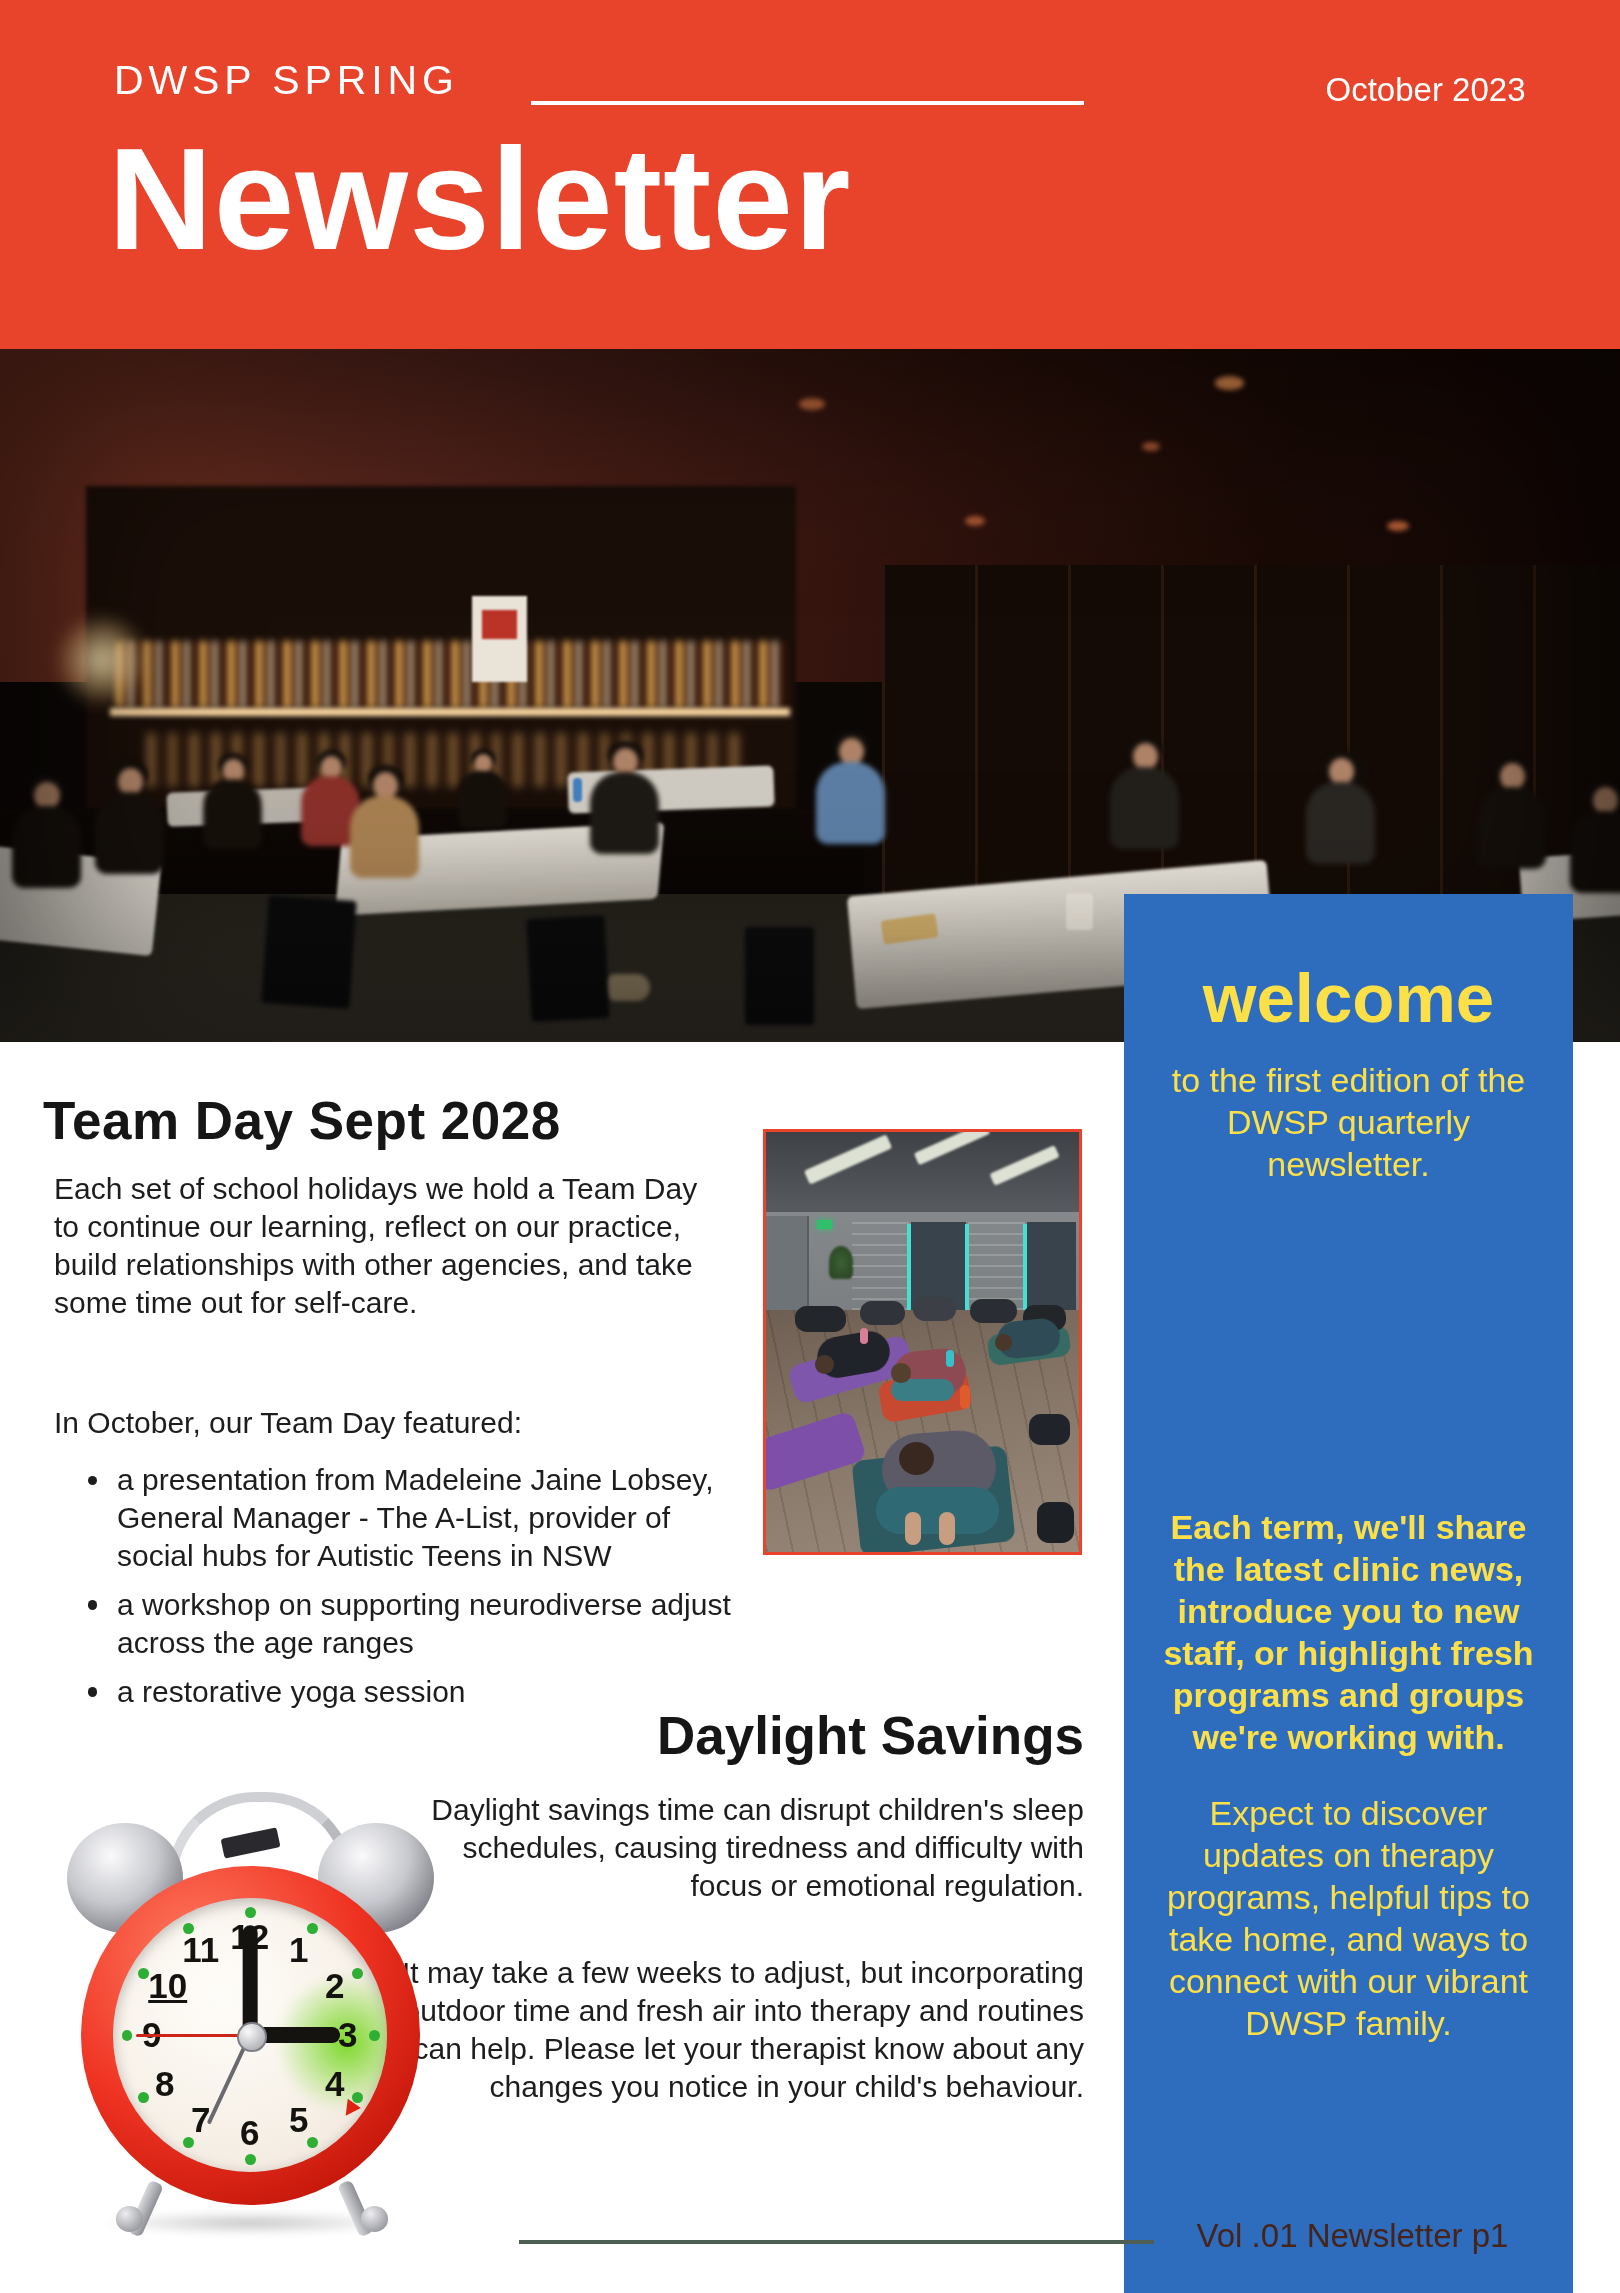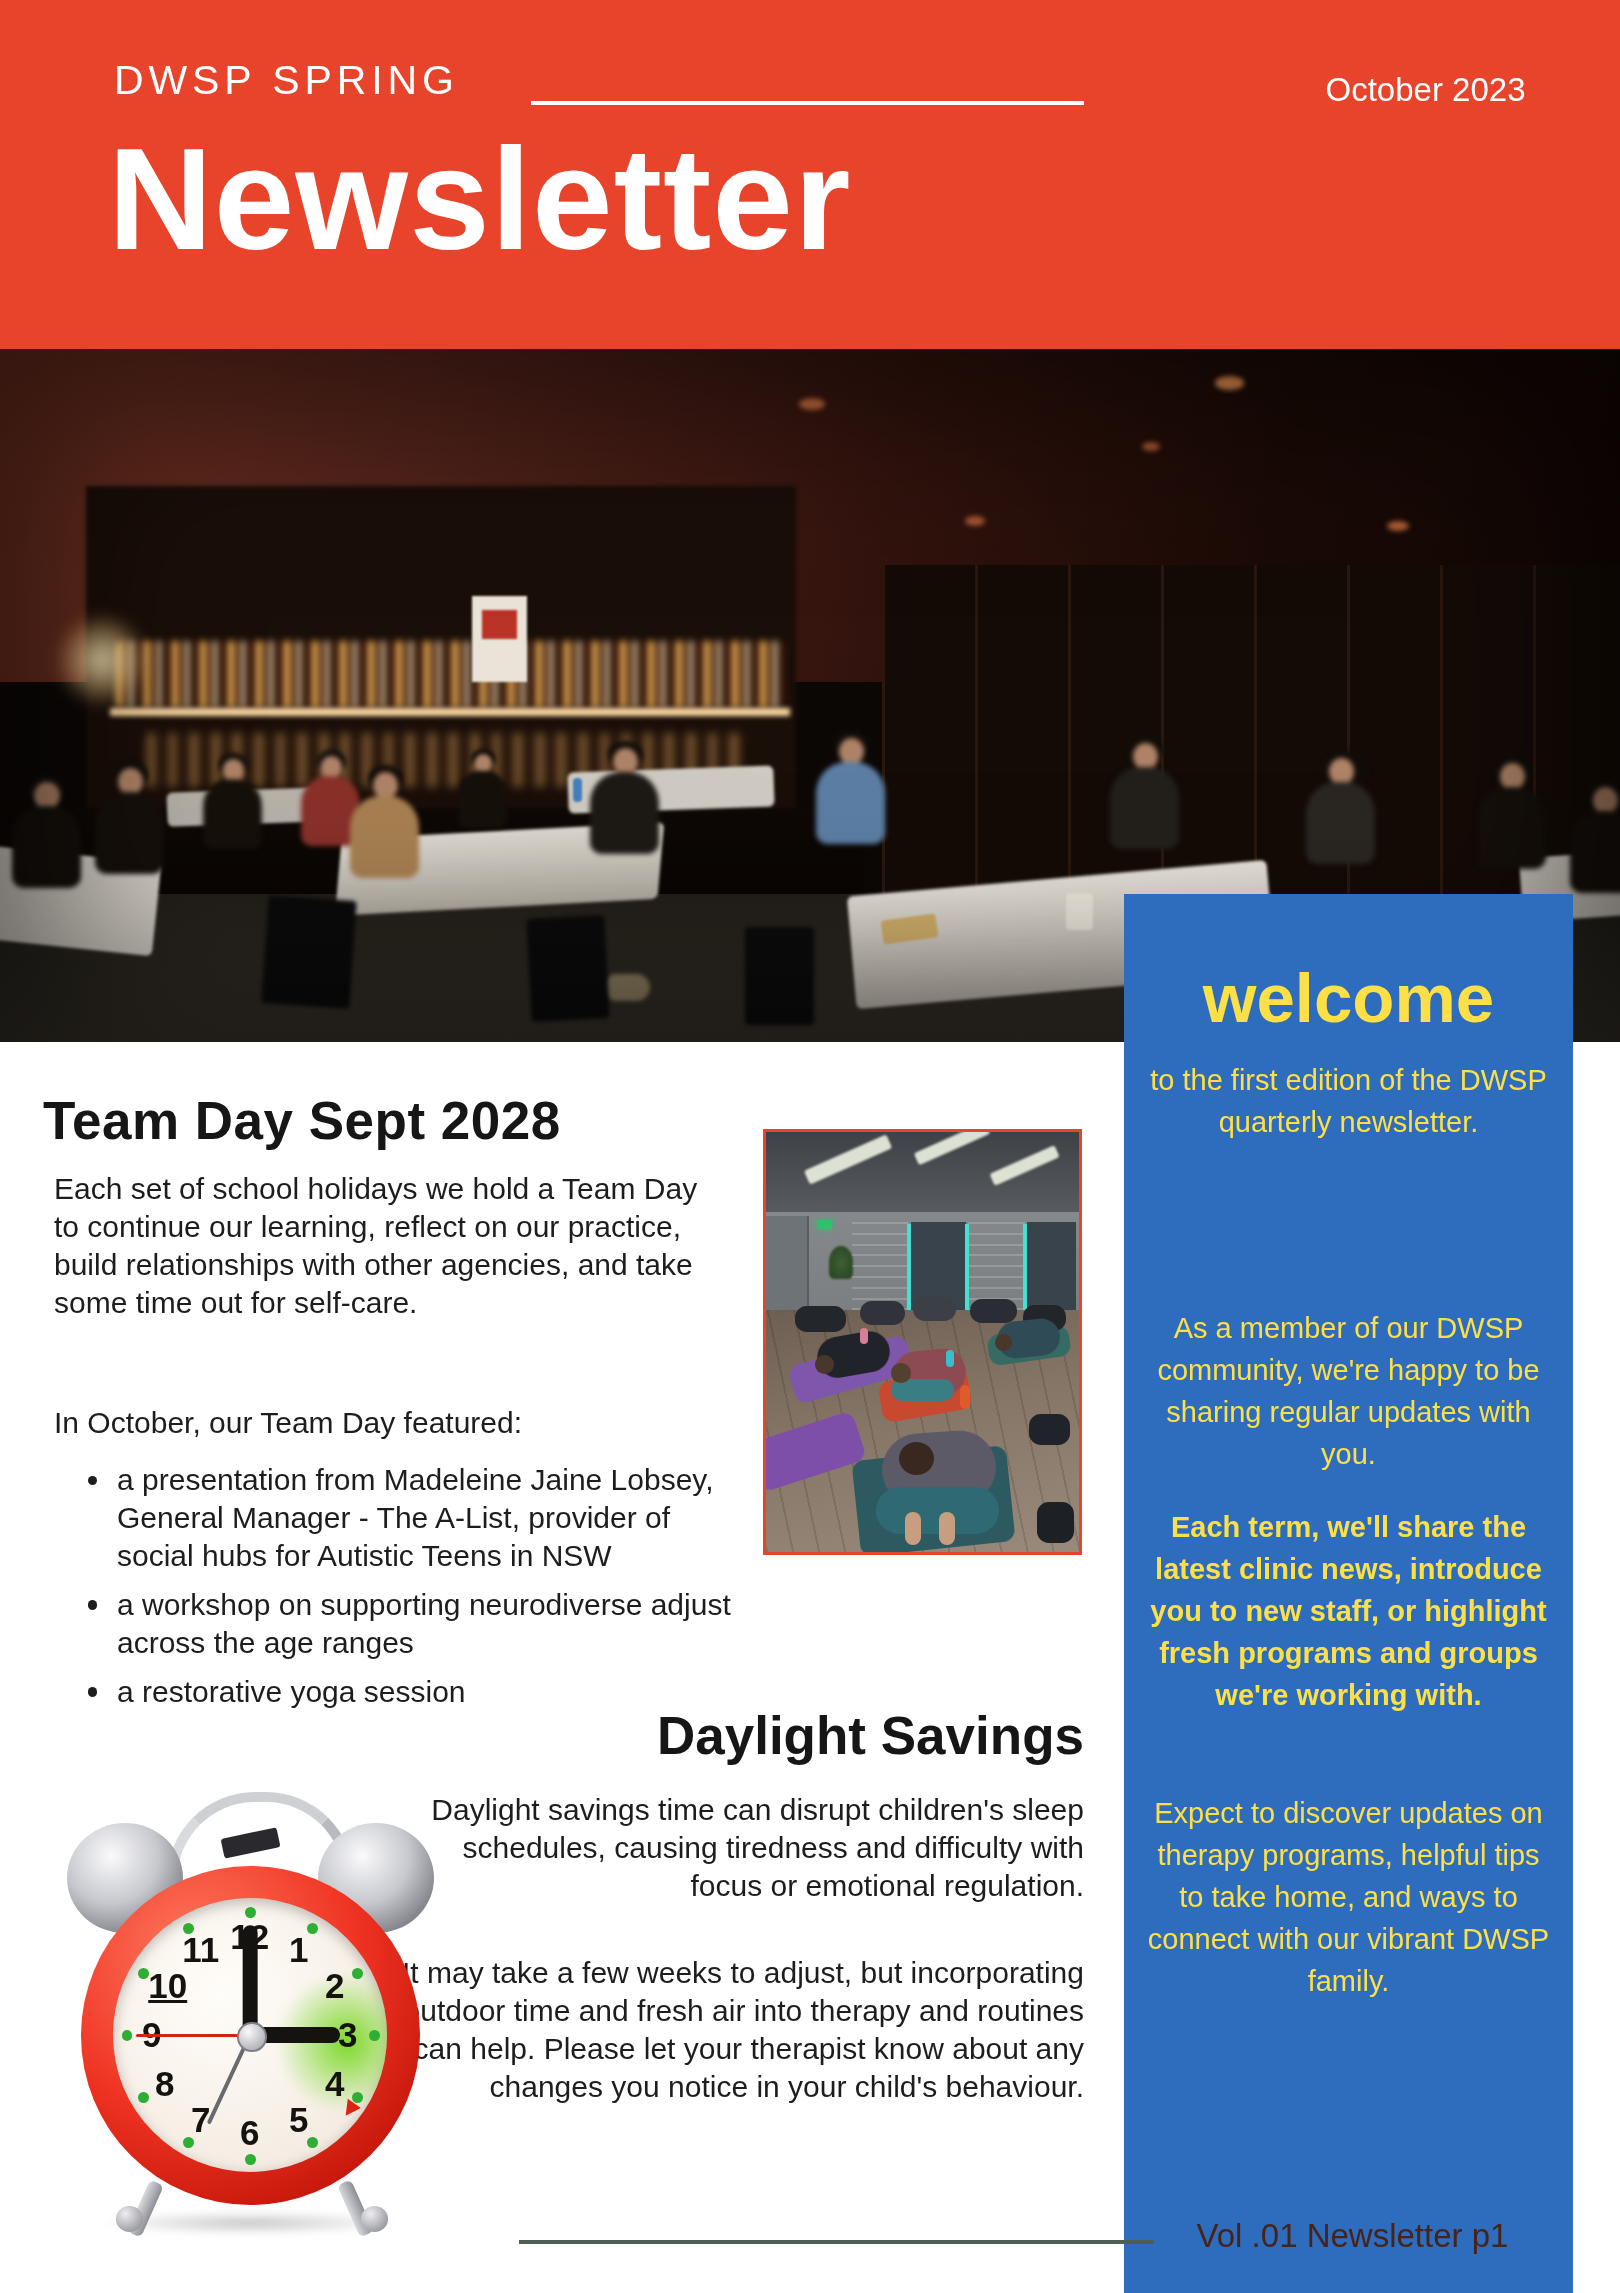--- a/index.html
+++ b/index.html
@@ -67,21 +67,21 @@
   .yg-floor{position:absolute;left:0;top:178px;width:100%;height:242px;
      background:linear-gradient(168deg,#6e5f53 0%,#867667 45%,#998a7c 100%);}
   .yg-floor::after{content:"";position:absolute;inset:0;
      background:repeating-linear-gradient(78deg,rgba(25,15,8,.14) 0 2px,transparent 2px 25.5px);}
   .yg-mat,.yg-blob,.yg-head,.yg-pill{position:absolute;border-radius:11.8px;filter:blur(0.7px);}
   .yg-head{border-radius:50%;}
 
   
   .welcome-box{left:1124px;top:894px;width:449px;height:1458px;background:#2E6CBE;color:#fde047;}
   .wb-title{position:absolute;left:0;top:65px;width:100%;text-align:center;font-size:69px;font-weight:600;}
-  .wb-p{position:absolute;left:23.5px;width:402px;text-align:center;font-size:29px;line-height:42px;font-weight:300;}
+  .wb-p{position:absolute;left:23.5px;width:402px;text-align:center;font-size:34px;line-height:42px;font-weight:300;}
   .wb-p1{top:165px;} .wb-p2{top:413px;} .wb-p3{top:612px;font-weight:bold;} .wb-p4{top:898px;}
 
   
   .ds-heading{left:392px;top:1705px;width:692px;text-align:right;font-size:53px;font-weight:700;color:#161616;}
   .ds-p1{left:392px;top:1791px;width:692px;text-align:right;font-size:30px;line-height:38px;}
   .ds-p2{left:392px;top:1954px;width:692px;text-align:right;font-size:30px;line-height:38px;}
 
   
   .clock{left:69px;top:1790px;width:363px;height:443px;}
   .cl-shadow{position:absolute;left:29px;top:421px;width:304px;height:23.5px;border-radius:50%;
@@ -293,21 +293,20 @@
     <div class="yg-blob" style="left:194px;top:253px;width:9.8px;height:23.5px;background:#e05a2b;"></div>
     <div class="yg-blob" style="left:180px;top:218px;width:7.8px;height:16.7px;background:#37c0c9;"></div>
     <div class="yg-blob" style="left:94px;top:196px;width:7.8px;height:15.7px;background:#d77f96;"></div>
     <div class="yg-blob" style="left:263px;top:282px;width:41px;height:31px;background:#20242a;"></div>
     <div class="yg-blob" style="left:271px;top:370px;width:37px;height:41px;background:#1d2126;"></div>
   </div>
 
   <div class="abs welcome-box">
     <div class="wb-title">welcome</div>
     <div class="wb-p wb-p1">to the first edition of the DWSP quarterly newsletter.</div>
-    <div class="wb-p wb-p2">As a member of our DWSP community, we're happy to be sharing regular updates with you.</div>
     <div class="wb-p wb-p3">Each term, we'll share the latest clinic news, introduce you to new staff, or highlight fresh programs and groups we're working with.</div>
     <div class="wb-p wb-p4">Expect to discover updates on therapy programs, helpful tips to take home, and ways to connect with our vibrant DWSP family.</div>
   </div>
 
   <div class="abs ds-heading">Daylight Savings</div>
   <div class="abs ds-p1">Daylight savings time can disrupt children's sleep schedules, causing tiredness and difficulty with focus or emotional regulation.</div>
   <div class="abs ds-p2">It may take a few weeks to adjust, but incorporating outdoor time and fresh air into therapy and routines can help. Please let your therapist know about any changes you notice in your child's behaviour.</div>
 
   <div class="abs clock">
     <div class="cl-shadow"></div>

